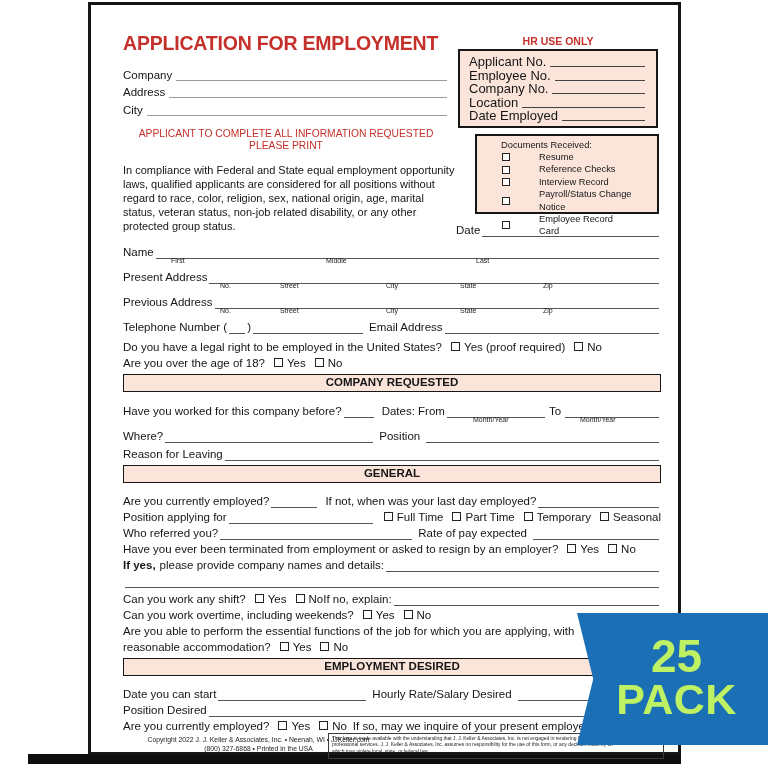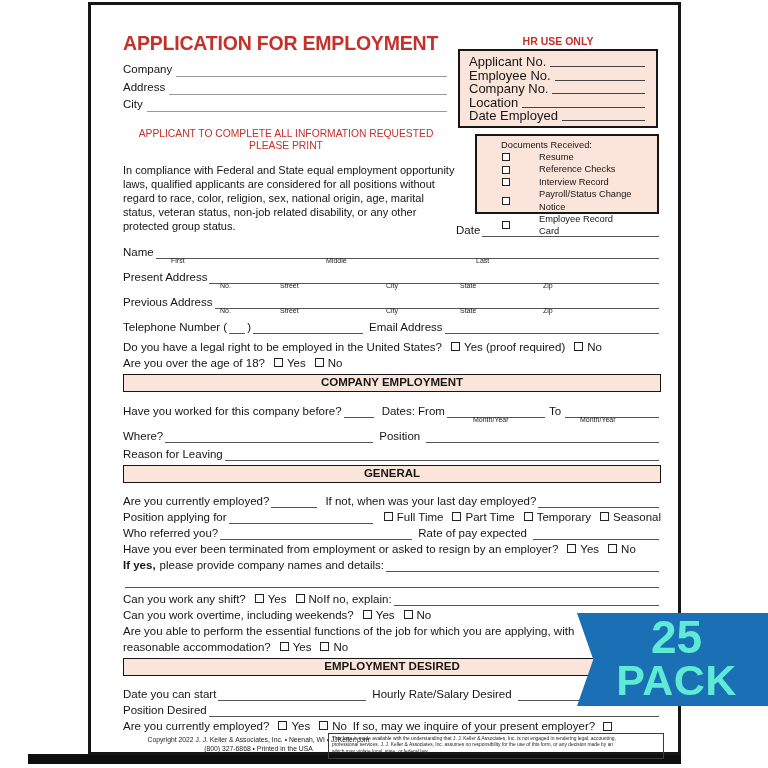--- a/index.html
+++ b/index.html
@@ -8,21 +8,21 @@
   body { background:#fff; font-family:"Liberation Sans","DejaVu Sans",sans-serif; color:#151515; position:relative; overflow:hidden; }
   .stage { position:absolute; left:0; top:0; width:768px; height:768px; }
   .pad-bar { position:absolute; left:28px; top:754px; width:653px; height:10px; background:#0e0e0e; }
   .page { position:absolute; left:88px; top:2px; width:593px; height:753px; background:#fff; border:3px solid #161616; }
   .title { position:absolute; left:32px; top:27px; font-size:19.5px; font-weight:bold; color:var(--red); letter-spacing:-0.2px; white-space:nowrap; }
   .hr-title { position:absolute; left:367px; top:30px; width:200px; text-align:center; color:var(--red); font-weight:bold; font-size:10.5px; }
   .hr-box { position:absolute; left:367px; top:44px; width:200px; height:79px; background:var(--pink); border:2.5px solid #161616; padding:5px 9px 5px; display:flex; flex-direction:column; justify-content:space-between; }
   .hr-row { display:flex; align-items:flex-end; font-size:13px; line-height:11px; white-space:nowrap; }
   .hr-row .ln { border-bottom:1px solid #444; margin-left:4px; height:10px; }
   .topfields { position:absolute; left:32px; top:58px; width:326px; }
-  .tf-row { display:flex; align-items:flex-start; height:17.5px; font-size:11.5px; }
+  .tf-row { display:flex; align-items:flex-end; height:17.5px; font-size:11.5px; }
   .tf-row .ln { border-bottom:1px solid #9a9a9a; margin-left:4px; height:14px; }
   .instruction { position:absolute; left:28px; top:123px; width:334px; text-align:center; color:var(--red); font-size:10.3px; line-height:11.5px; }
   .docs-box { position:absolute; left:384px; top:129px; width:184px; height:80px; background:var(--pink); border:2.5px solid #161616; padding:3px 24px 2px; font-size:9.3px; }
   .docs-title { line-height:12px; }
   .doc-row { display:flex; align-items:center; line-height:12.4px;gap:23px; }
   .doc-row .cb { width:8px; height:8px; margin:0 6px 0 1px; }
   .compliance { position:absolute; left:32px; top:158px; width:336px; font-size:11px; line-height:14px; }
   .main { position:absolute; left:32px; top:216px; width:538px; font-size:11.5px; }
   .row { display:flex; align-items:flex-end; height:16px; white-space:nowrap; }
   .row > span { flex:none; line-height:14px; }
@@ -33,21 +33,21 @@
   .opt .cb { margin-right:4px; position:relative; top:-1px; }
   .subrow { position:relative; height:9px; font-size:7px; color:#232323; }
   .subrow span { position:absolute; top:-2px; }
   .secbar { height:18px; background:var(--pink); border:1.2px solid #161616; text-align:center; font-weight:bold; font-size:11.5px; line-height:15.5px; }
   .b { font-weight:bold; }
   .mt2{margin-top:2px} .mt4{margin-top:4px} .mt6{margin-top:6px} .mt9{margin-top:9px} .mt10{margin-top:10px}
   .full-line-row { height:16px; } .full-line-row .ln { width:100%; }
   .copyright { position:absolute; left:25px; top:731px; width:285px; text-align:center; font-size:6.8px; line-height:8.6px; color:#232323; }
   .disclaimer { position:absolute; left:237px; top:728px; width:336px; height:26px; border:1px solid #3a3a3a; padding:2px 3px; font-size:4.9px; line-height:6.4px; color:#232323; overflow:hidden; }
   .disclaimer div { white-space:nowrap; overflow:hidden; }
-  .badge { position:absolute; left:577px; top:613px; width:191px; height:93px; background:var(--blue); clip-path:polygon(0 0,100% 0,100% 100%,0 100%,8.5% 50%); display:flex; flex-direction:column; align-items:center; justify-content:center; z-index:6; color:#5eead4; font-weight:bold; padding-left:8px; }
+  .badge { position:absolute; left:577px; top:613px; width:191px; height:132px; background:var(--blue); clip-path:polygon(0 0,100% 0,100% 100%,0 100%,8.5% 50%); display:flex; flex-direction:column; align-items:center; justify-content:center; z-index:6; color:#bef264; font-weight:bold; padding-left:8px; }
   .badge .b1 { font-size:46px; line-height:40px; }
   .badge .b2 { font-size:43px; line-height:46px; letter-spacing:0.5px; }
 </style>
 </head>
 <body>
 
 <div class="stage">
   <div class="pad-bar"></div>
 
   <div class="page">
@@ -189,21 +189,21 @@
         <span class="opt">
             <span class="cb"></span>
             <span>Yes</span>
           </span>
         <span class="opt">
             <span class="cb"></span>
             <span>No</span>
           </span>
       </div>
 
-      <div class="secbar mt4"><span>COMPANY EMPLOYMENT</span></div>
+      <div class="secbar mt4"><span>COMPANY REQUESTED</span></div>
 
       <div class="row mt10">
         <span>Have you worked for this company before?</span>
           <span class="ln" style="flex:0 0 30px"></span>
           <span style="margin-left:6px">Dates:  From</span>
           <span class="ln" style="flex:0 0 98px"></span>
           <span style="margin:0 2px">To</span>
           <span class="ln"></span>
       </div>
       <div class="subrow">

